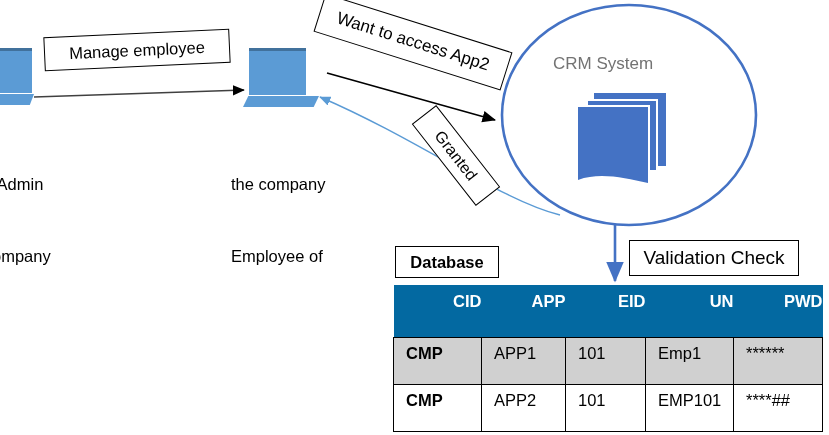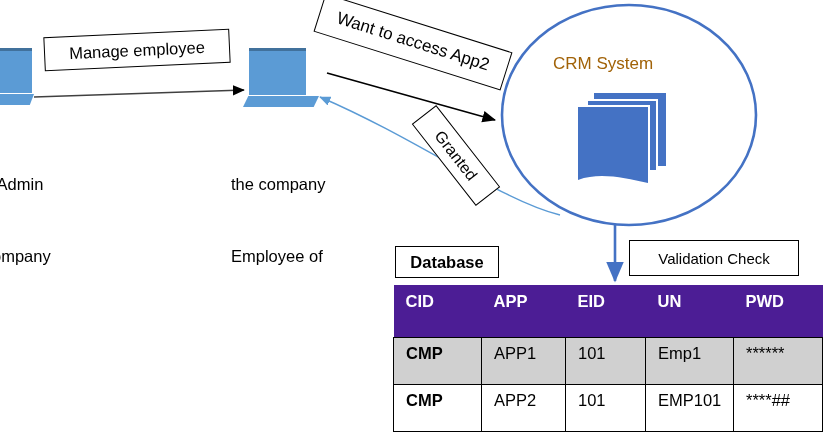--- a/index.html
+++ b/index.html
@@ -87,54 +87,54 @@
     transform: rotate(17.5deg);
     font-size: 17px;
   }
   #label-granted {
     left: 404px; top: 140px; width: 104px; height: 31px;
     transform: rotate(52deg);
     font-size: 16px;
   }
   #label-validation {
     left: 629px; top: 240px; width: 170px; height: 36px;
-    font-size: 15px;
+    font-size: 19px;
   }
   #label-database {
     left: 395px; top: 246px; width: 104px; height: 32px;
     font-weight: bold;
     font-size: 16.5px;
   }
 
   
   #crm-title {
     position: absolute;
     left: 553px;
     top: 54px;
     font-size: 17px;
-    color: #a16207;
+    color: #737373;
     white-space: nowrap;
   }
 
   
   #db-table {
     position: absolute;
     left: 393px;
     top: 285px;
     width: 429px;
     border-collapse: collapse;
     table-layout: fixed;
     font-size: 16.5px;
     color: #000000;
   }
   #db-table th {
-    background: #4c1d95;
+    background: #0369a1;
     color: #ffffff;
     font-weight: bold;
-    text-align: left;
+    text-align: right;
     padding: 7px 0 7px 12px;
     height: 38px;
     vertical-align: top;
     border: none;
   }
   #db-table td {
     border: 1.2px solid #000000;
     padding: 6px 0 6px 12px;
     height: 34px;
     vertical-align: top;

